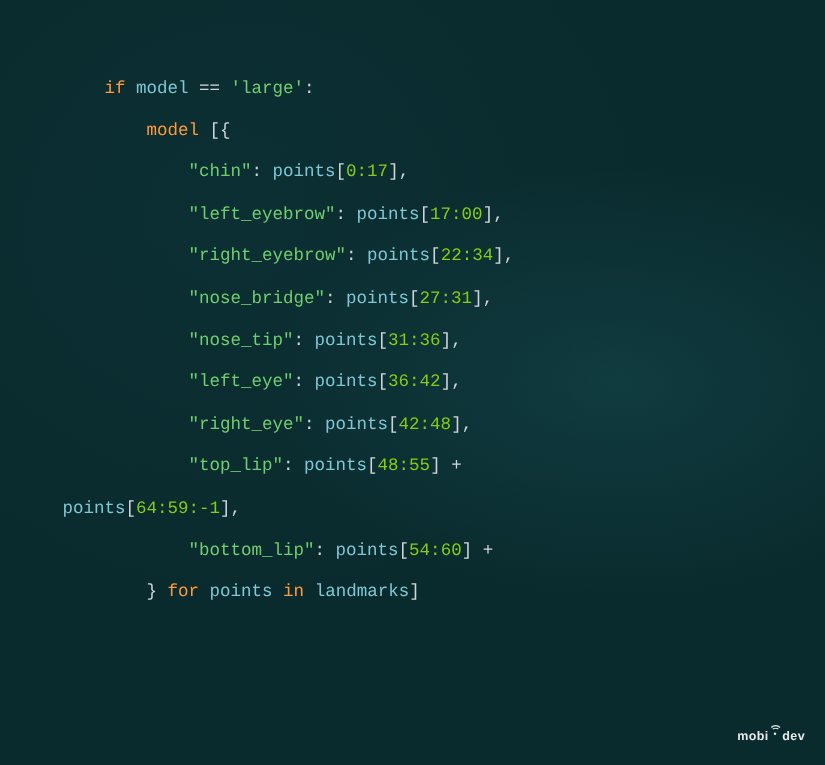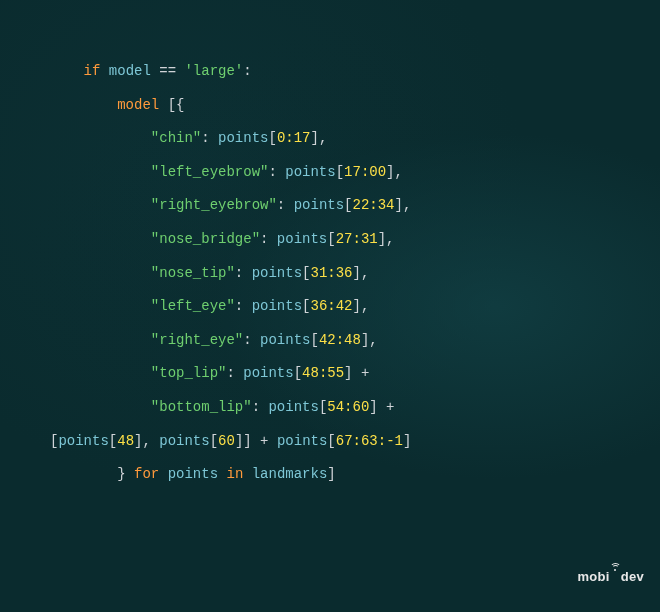--- a/index.html
+++ b/index.html
@@ -18,28 +18,28 @@
     overflow: hidden;
   }
   .code-area {
     padding: 55px 50px 20px 50px;
   }
   .line { white-space: pre; }
   .kw { color: #ff9a3c; }        
   .var { color: #7ec7d6; }       
   .op { color: #d0d4d8; }        
   .str { color: #6fcf6f; }       
-  .num { color: #fde047; text-align: right; }       
+  .num { color: #84cc16; text-align: right; }       
   .logo {
     position: absolute;
-    bottom: 20px;
+    bottom: 10px;
     right: 16px;
     color: #e8e8e8;
     font-family: Arial, sans-serif;
-    font-size: 13px;
+    font-size: 10px;
     font-weight: bold;
     letter-spacing: 0.3px;
     display: flex;
     align-items: flex-start;
     gap: 1px;
   }
   .logo .wifi {
     display: inline-block;
     position: relative;
     width: 10px;
@@ -81,24 +81,24 @@
 <div class="line">            <span class="str">"nose_bridge"</span><span class="op">: </span><span class="var">points</span><span class="op">[</span><span class="num">27:31</span><span class="op">],</span></div>
 
 <div class="line">            <span class="str">"nose_tip"</span><span class="op">: </span><span class="var">points</span><span class="op">[</span><span class="num">31:36</span><span class="op">],</span></div>
 
 <div class="line">            <span class="str">"left_eye"</span><span class="op">: </span><span class="var">points</span><span class="op">[</span><span class="num">36:42</span><span class="op">],</span></div>
 
 <div class="line">            <span class="str">"right_eye"</span><span class="op">: </span><span class="var">points</span><span class="op">[</span><span class="num">42:48</span><span class="op">],</span></div>
 
 <div class="line">            <span class="str">"top_lip"</span><span class="op">: </span><span class="var">points</span><span class="op">[</span><span class="num">48:55</span><span class="op">] +</span></div>
 
+<div class="line"><span class="var">points</span><span class="op">[</span><span class="num">64:59:-1</span><span class="op">],</span></div>
 
 <div class="line">            <span class="str">"bottom_lip"</span><span class="op">: </span><span class="var">points</span><span class="op">[</span><span class="num">54:60</span><span class="op">] +</span></div>
 
-<div class="line"><span class="op">[</span><span class="var">points</span><span class="op">[</span><span class="num">48</span><span class="op">], </span><span class="var">points</span><span class="op">[</span><span class="num">60</span><span class="op">]] + </span><span class="var">points</span><span class="op">[</span><span class="num">67:63:-1</span><span class="op">]</span></div>
 
 <div class="line">        <span class="op">} </span><span class="kw">for</span><span> </span><span class="var">points</span><span> </span><span class="kw">in</span><span> </span><span class="var">landmarks</span><span class="op">]</span></div>
 
 </div>
 
 <div class="logo">
   <span>mobi</span>
     <span class="wifi">
       <span class="dot"></span>
     </span>

